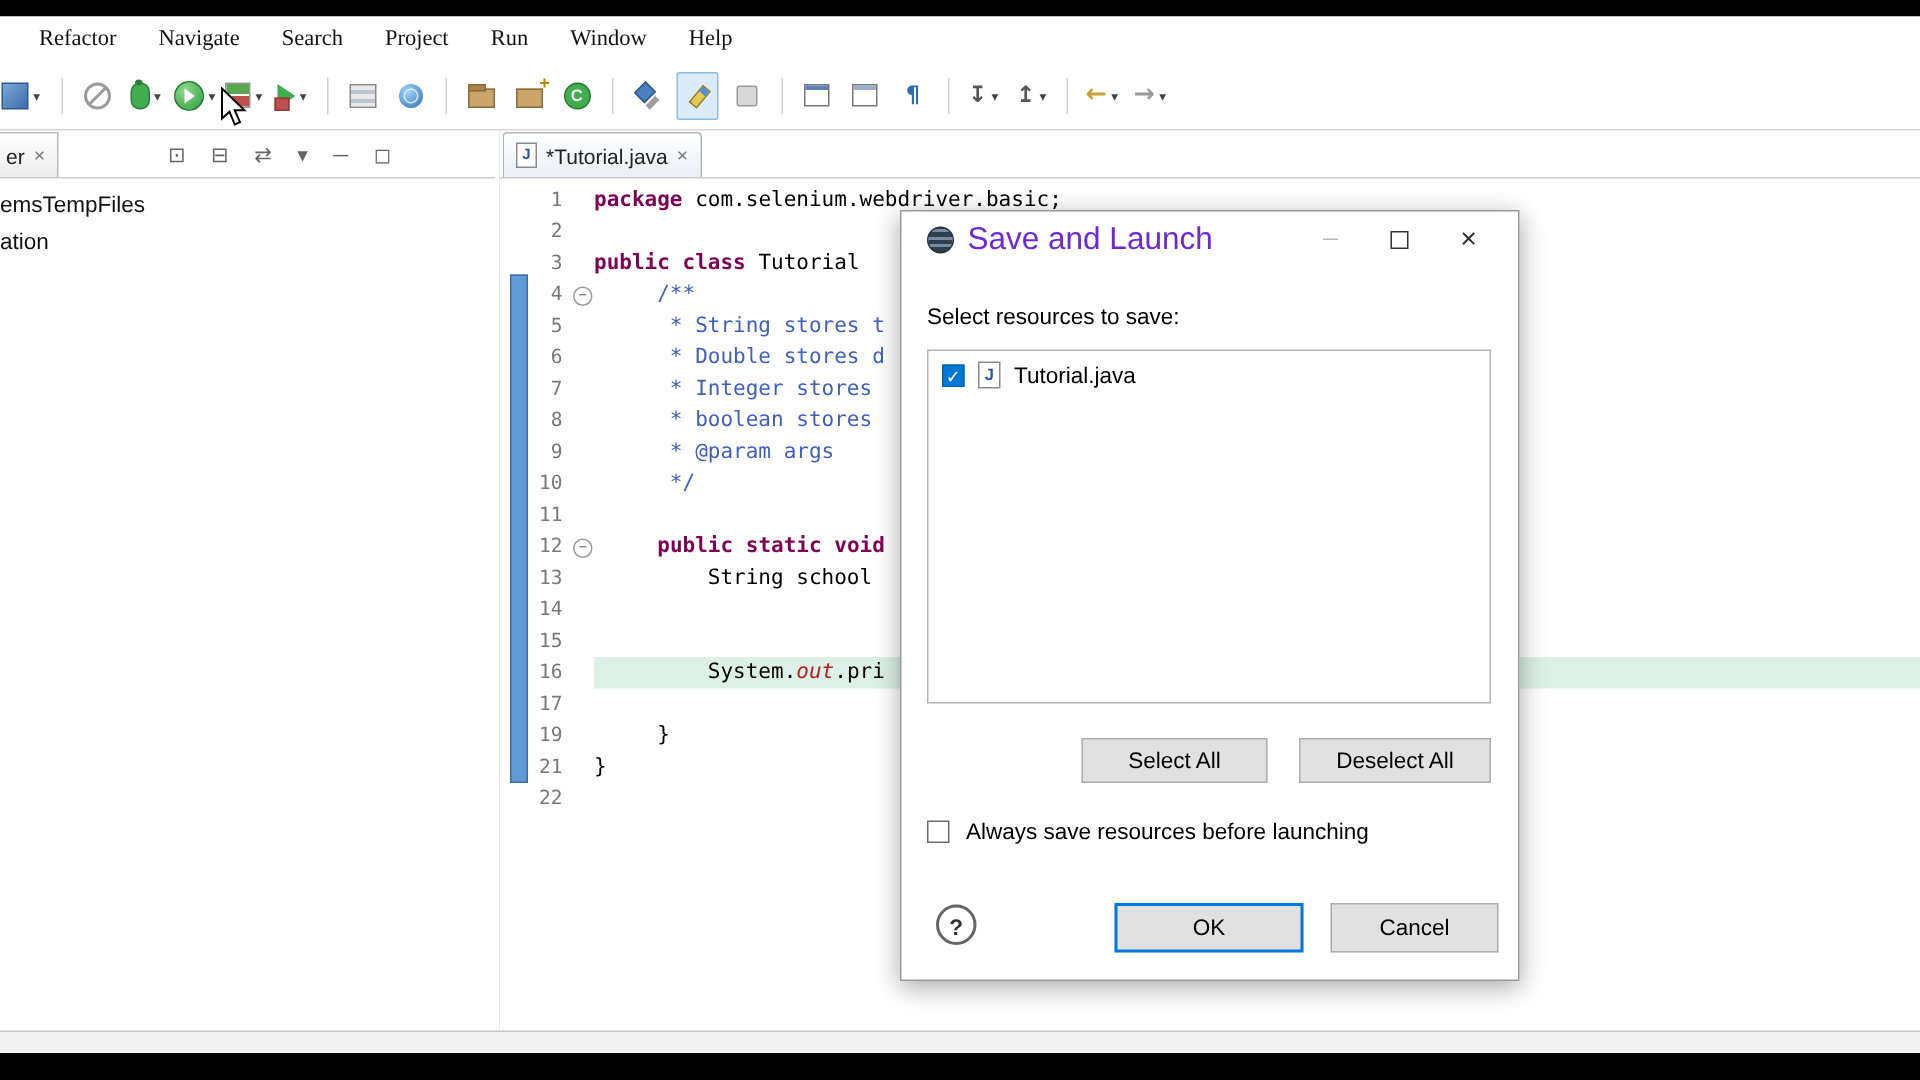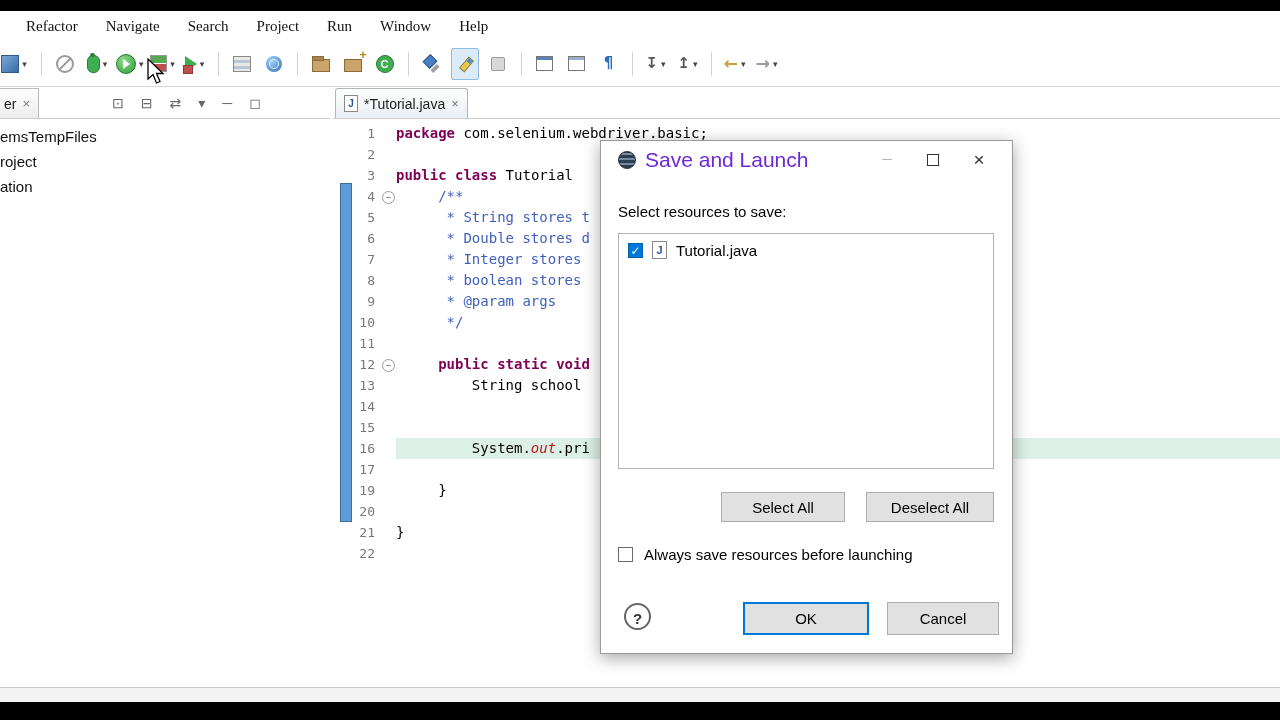--- a/index.html
+++ b/index.html
@@ -239,21 +239,20 @@
             <span class="pt">⊡</span>
             <span class="pt">⊟</span>
             <span class="pt">⇄</span>
             <span class="pt">▾</span>
             <span class="pt">─</span>
             <span class="pt">◻</span>
           </div>
       </div>
       <div class="pitems" id="pitems">
           <div class="pitem">emsTempFiles</div>
-          <div class="pitem">roject</div>
           <div class="pitem">ation</div>
         </div>
     </div>
 
     <div class="vdivider"></div>
 
     <div id="editor">
       <div class="tabbar">
         <div class="etab">
           <span class="jicon">J</span>
@@ -349,25 +348,20 @@
           </div>
           <div class="ed-row">
             <span class="ln">17</span>
             <span class="fold"></span>
             <span class="code"></span>
           </div>
           <div class="ed-row">
             <span class="ln">19</span>
             <span class="fold"></span>
             <span class="code"><span class="tk-pl">     }</span></span>
-          </div>
-          <div class="ed-row">
-            <span class="ln">20</span>
-            <span class="fold"></span>
-            <span class="code"></span>
           </div>
           <div class="ed-row">
             <span class="ln">21</span>
             <span class="fold"></span>
             <span class="code"><span class="tk-pl">}</span></span>
           </div>
           <div class="ed-row">
             <span class="ln">22</span>
             <span class="fold"></span>
             <span class="code"></span>

